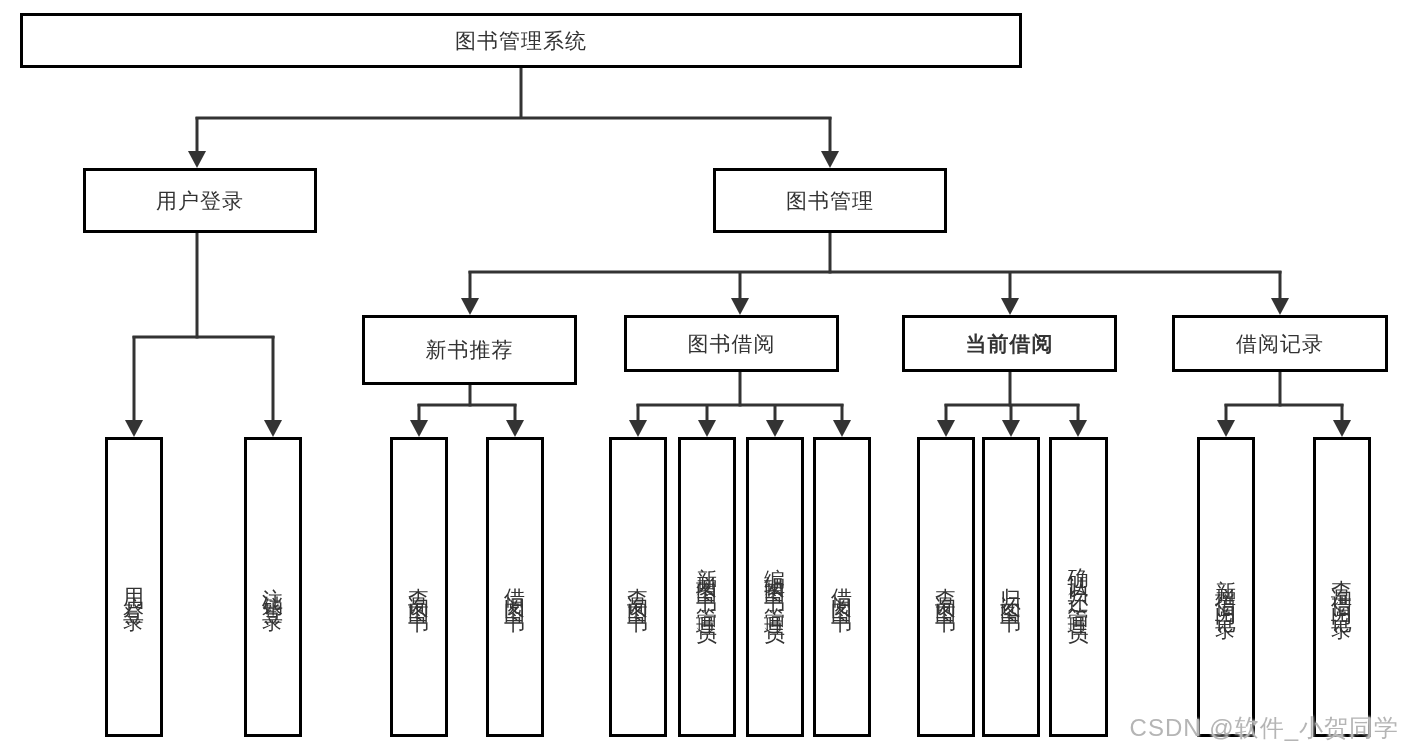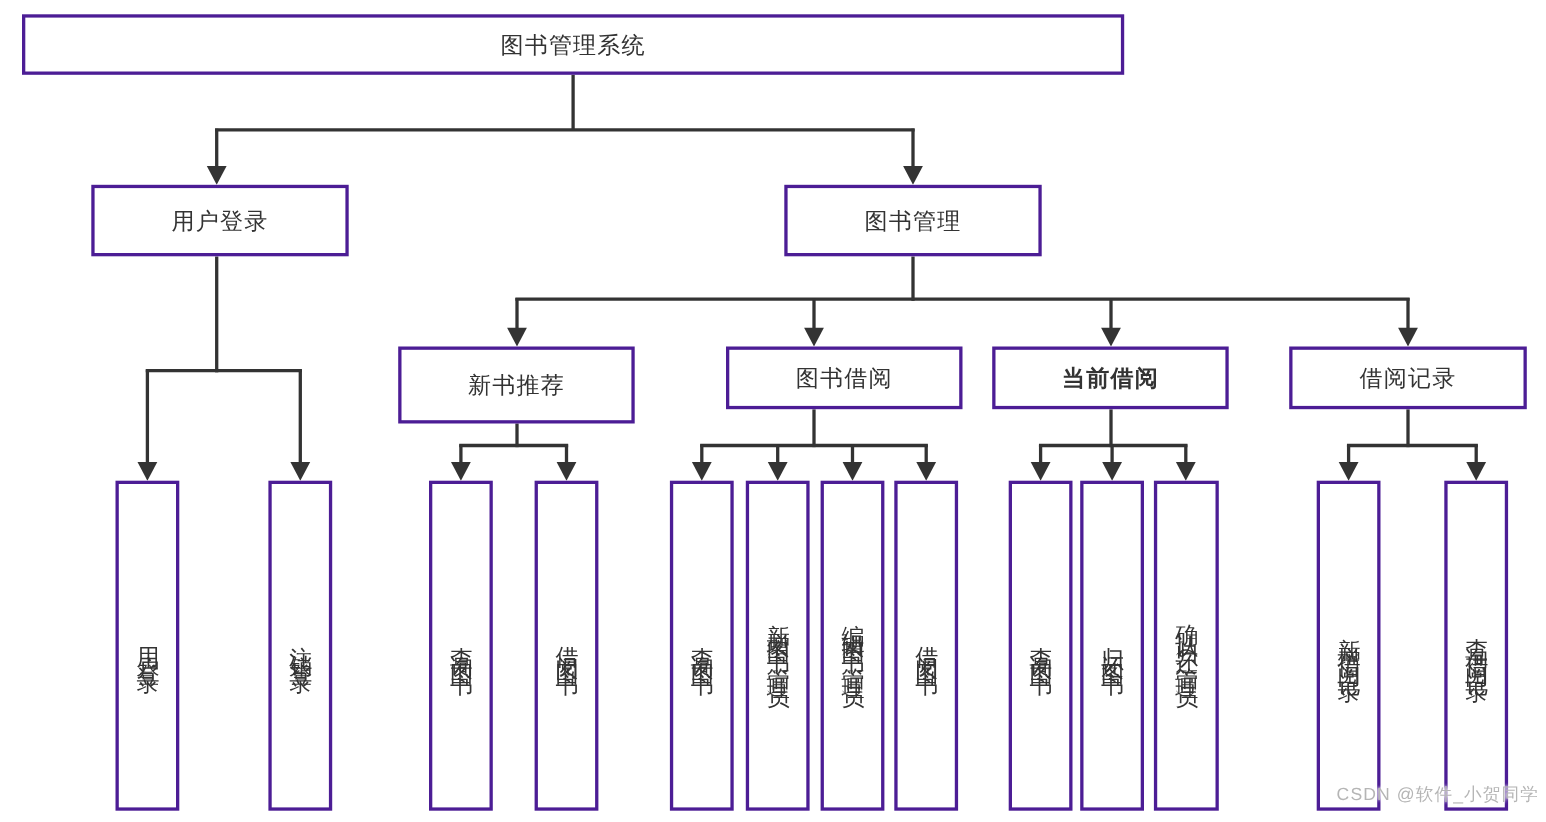--- a/index.html
+++ b/index.html
@@ -13,39 +13,39 @@
   }
   svg.connectors {
     position: absolute;
     left: 0; top: 0;
     width: 1405px; height: 747px;
   }
   .node {
     position: absolute;
     box-sizing: border-box;
     background: #ffffff;
-    border: 3px solid #4c1d95;
+    border: 3px solid #000000;
     color: #333333;
     display: flex;
     align-items: center;
     justify-content: center;
     font-size: 21px;
     letter-spacing: 1px;
   }
   .node.leaf span {
     writing-mode: vertical-rl;
     text-orientation: upright;
     letter-spacing: 8px;
     line-height: 1;
   }
   .watermark {
     position: absolute;
     right: 6px;
     top: 712px;
-    font-size: 16px;
+    font-size: 24px;
     letter-spacing: 1px;
     color: #b5b5b5;
     text-shadow: 0 0 3px #ffffff, 0 0 3px #ffffff;
     white-space: nowrap;
   }
 </style>
 </head>
 <body>
 
 <div class="stage">
@@ -135,21 +135,21 @@
   <div class="node" style="left:83px; top:168px; width:234px; height:65px;">
     <span>用户登录</span>
   </div>
   <div class="node" style="left:713px; top:168px; width:234px; height:65px;text-align:center;">
     <span>图书管理</span>
   </div>
 
   <div class="node" style="left:362px; top:315px; width:215px; height:70px;">
     <span>新书推荐</span>
   </div>
-  <div class="node" style="left:660px; top:315px; width:215px; height:57px;text-align:right;">
+  <div class="node" style="left:624px; top:315px; width:215px; height:57px;text-align:right;">
     <span>图书借阅</span>
   </div>
   <div class="node" style="left:902px; top:315px; width:215px; height:57px;font-weight:bold;">
     <span>当前借阅</span>
   </div>
   <div class="node" style="left:1172px; top:315px; width:216px; height:57px;">
     <span>借阅记录</span>
   </div>
 
   <div class="node leaf" style="left:105px; top:437px; width:58px; height:300px;">

